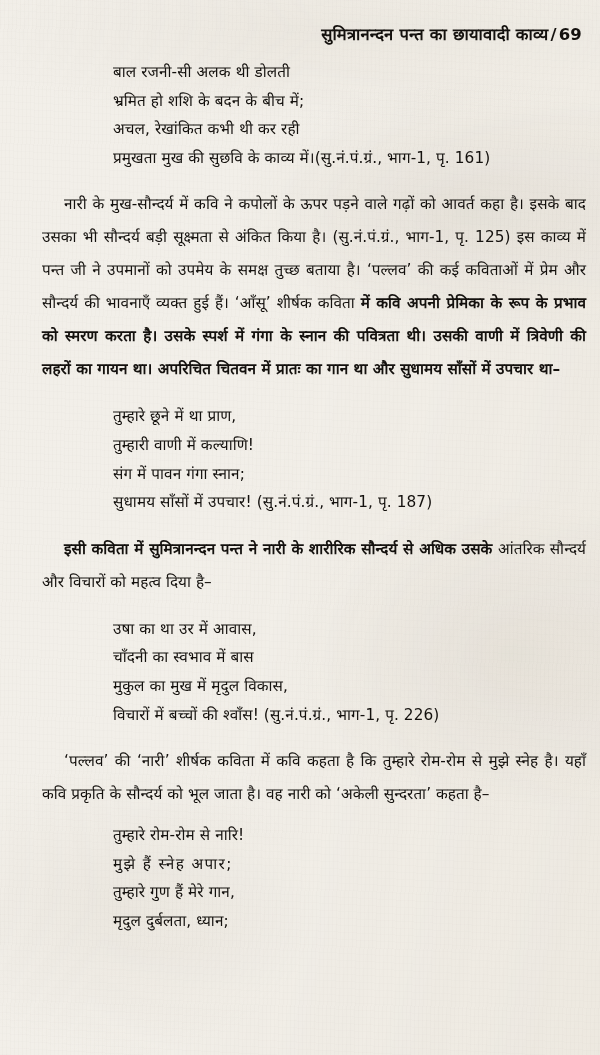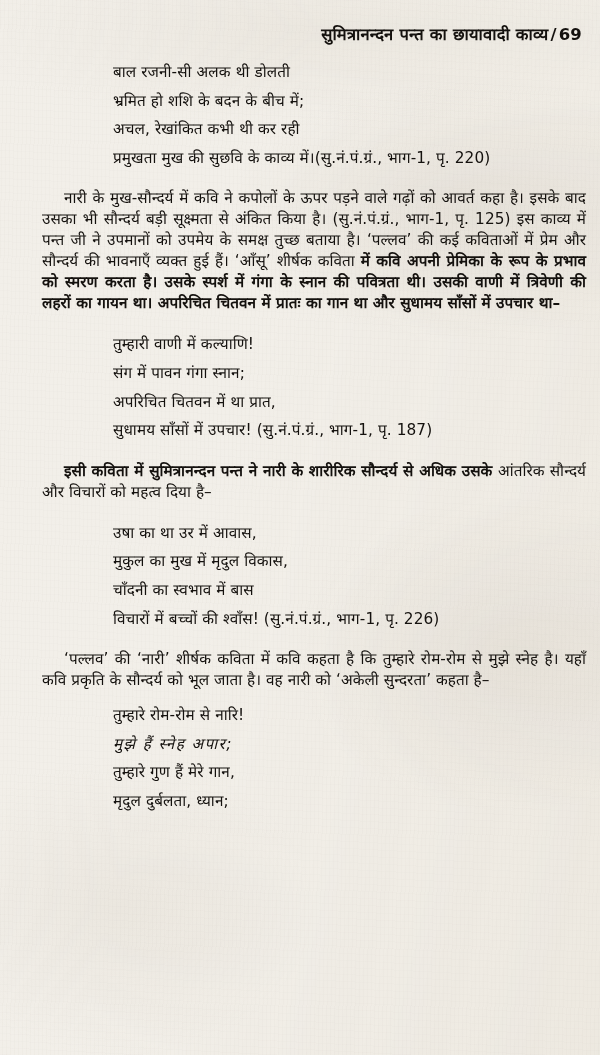--- a/index.html
+++ b/index.html
@@ -69,27 +69,27 @@
     margin: 0;
     padding: 0 14px 0 113px;
     list-style: none;
   }
   .verse li {
     font-size: 15.3px;
     line-height: 28.6px;
     white-space: nowrap;
     letter-spacing: 0.1px;
   }
-  .verse li.wide { letter-spacing: 1.4px; font-style: italic; }
+  .verse li.wide { letter-spacing: 1.4px; }
 
   .para {
     margin: 0;
     padding: 0 14px 0 42px;
     font-size: 15.3px;
-    line-height: 21px;
+    line-height: 33px;
     text-align: justify;
     text-justify: inter-word;
     text-indent: 22px;
     letter-spacing: 0.05px;
   }
   .para .b { font-weight: bold; }
 
   .gap-sm { height: 10px; }
   .gap-md { height: 16px; }
 </style>
@@ -104,46 +104,46 @@
   <div class="running-head">
     <span>सुमित्रानन्दन पन्त का छायावादी काव्य</span><span class="sep">/</span><span>69</span>
   </div>
 
   <div class="content">
 
     <ul class="verse">
       <li>बाल रजनी-सी अलक थी डोलती</li>
       <li>भ्रमित हो शशि के बदन के बीच में;</li>
       <li>अचल, रेखांकित कभी थी कर रही</li>
-      <li>प्रमुखता मुख की सुछवि के काव्य में।(सु.नं.पं.ग्रं., भाग-1, पृ. 220)</li>
+      <li>प्रमुखता मुख की सुछवि के काव्य में।(सु.नं.पं.ग्रं., भाग-1, पृ. 161)</li>
     </ul>
 
     <div class="gap-md"></div>
 
     <p class="para"><span>नारी के मुख-सौन्दर्य में कवि ने कपोलों के ऊपर पड़ने वाले गढ़ों को आवर्त कहा है। इसके बाद उसका भी सौन्दर्य बड़ी सूक्ष्मता से अंकित किया है। (सु.नं.पं.ग्रं., भाग-1, पृ. 125) इस काव्य में पन्त जी ने उपमानों को उपमेय के समक्ष तुच्छ बताया है। ‘पल्लव’ की कई कविताओं में प्रेम और सौन्दर्य की भावनाएँ व्यक्त हुई हैं। ‘आँसू’ शीर्षक कविता </span><span class="b">में कवि अपनी प्रेमिका के रूप के प्रभाव को स्मरण करता है। उसके स्पर्श में गंगा के स्नान की पवित्रता थी। उसकी वाणी में त्रिवेणी की लहरों का गायन था। अपरिचित चितवन में प्रातः का गान था और सुधामय साँसों में उपचार था–</span></p>
 
     <div class="gap-md"></div>
 
     <ul class="verse">
+      <li>तुम्हारे छूने में था प्राण,</li>
       <li>तुम्हारी वाणी में कल्याणि!</li>
       <li>संग में पावन गंगा स्नान;</li>
-      <li>अपरिचित चितवन में था प्रात,</li>
       <li>सुधामय साँसों में उपचार! (सु.नं.पं.ग्रं., भाग-1, पृ. 187)</li>
     </ul>
 
     <div class="gap-md"></div>
 
     <p class="para"><span class="b">इसी कविता में सुमित्रानन्दन पन्त ने नारी के शारीरिक सौन्दर्य से अधिक उसके </span><span>आंतरिक सौन्दर्य और विचारों को महत्व दिया है–</span></p>
 
     <div class="gap-md"></div>
 
     <ul class="verse">
       <li>उषा का था उर में आवास,</li>
+      <li>चाँदनी का स्वभाव में बास</li>
       <li>मुकुल का मुख में मृदुल विकास,</li>
-      <li>चाँदनी का स्वभाव में बास</li>
       <li>विचारों में बच्चों की श्वाँस! (सु.नं.पं.ग्रं., भाग-1, पृ. 226)</li>
     </ul>
 
     <div class="gap-md"></div>
 
     <p class="para"><span>‘पल्लव’ की ‘नारी’ शीर्षक कविता में कवि कहता है कि तुम्हारे रोम-रोम से मुझे स्नेह है। यहाँ कवि प्रकृति के सौन्दर्य को भूल जाता है। वह नारी को ‘अकेली सुन्दरता’ कहता है–</span></p>
 
     <div class="gap-sm"></div>
 
     <ul class="verse">

